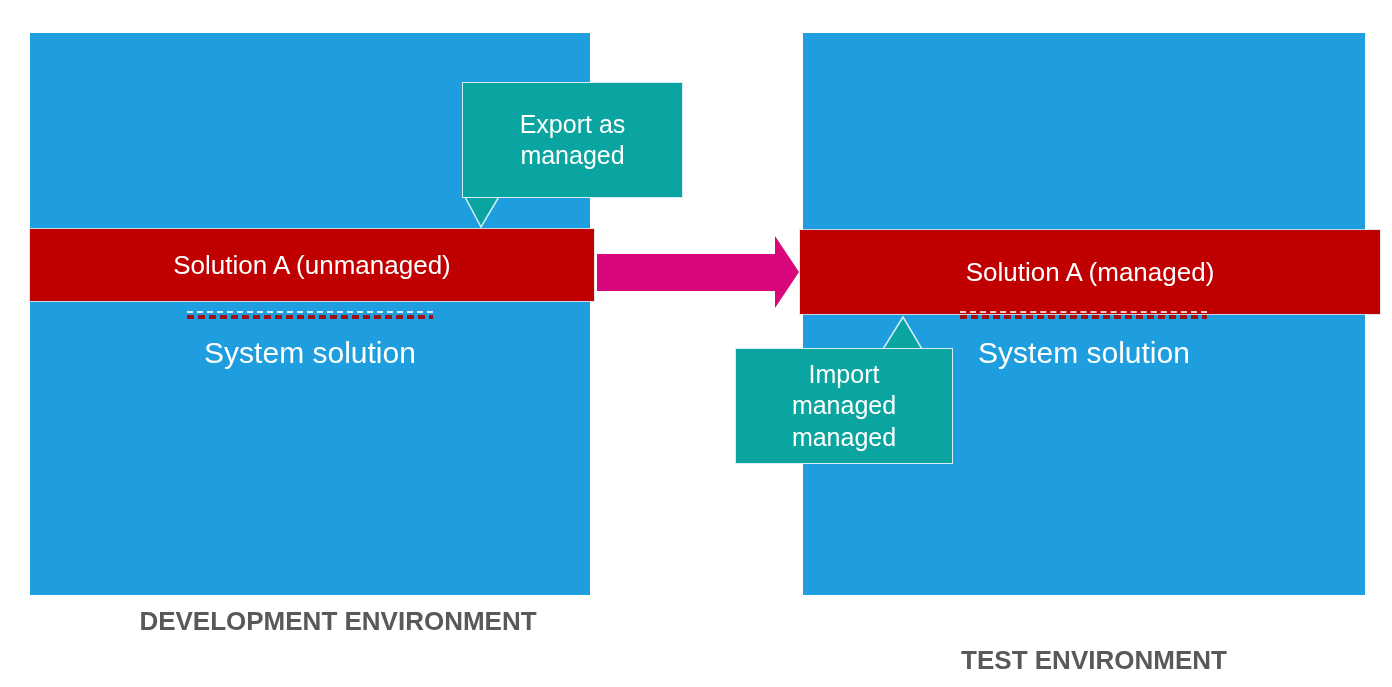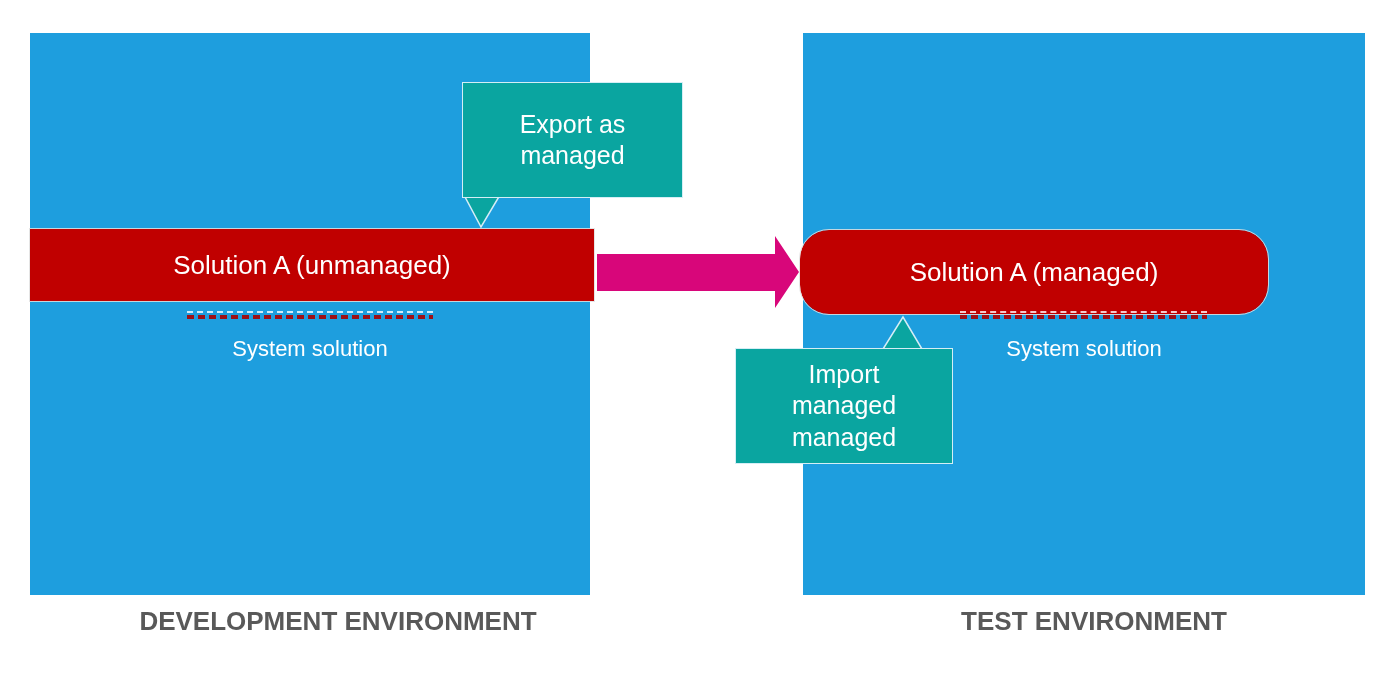--- a/index.html
+++ b/index.html
@@ -10,35 +10,35 @@
   .env-box{position:absolute;background:var(--environment-fill);}
   .env-box.dev{left:30px;top:33px;width:560px;height:562px;}
   .env-box.test{left:803px;top:33px;width:562px;height:562px;}
 
   .band{
     position:absolute;background:var(--solution-band-fill);
     outline:1px solid rgba(224,224,224,0.85);
     display:flex;align-items:center;justify-content:center;
   }
   .band.dev{left:30px;top:229px;width:564px;height:72px;}
-  .band.test{left:800px;top:230px;width:468px;height:84px;border-radius:29px;}
+  .band.test{left:800px;top:230px;width:580px;height:84px;}
   .band-label{color:var(--text-on-fill);font-size:26px;white-space:nowrap;}
 
   .dash-white{position:absolute;height:0;border-top:2px dashed rgba(255,255,255,0.8);}
   .dash-white.dev{left:187px;top:311px;width:246px;}
   .dash-white.test{left:960px;top:311px;width:247px;}
   .dash-dark{
     position:absolute;height:4px;
     background:repeating-linear-gradient(90deg,#9c1016 0 7px,transparent 7px 11px);
   }
   .dash-dark.dev{left:187px;top:315px;width:246px;}
   .dash-dark.test{left:960px;top:315px;width:247px;}
 
   .system-label{
-    position:absolute;color:var(--text-on-fill);font-size:22px;text-align:center;white-space:nowrap;
+    position:absolute;color:var(--text-on-fill);font-size:30px;text-align:center;white-space:nowrap;
   }
   .system-label.dev{left:30px;top:336px;width:560px;}
   .system-label.test{left:803px;top:336px;width:562px;}
 
   svg.overlay{position:absolute;left:0;top:0;width:1392px;height:687px;pointer-events:none;}
   .arrow-shape{fill:var(--arrow-fill);}
   .pointer-shape{fill:var(--callout-fill);stroke:rgba(224,241,250,0.95);stroke-width:1.5px;}
 
   .callout{
     position:absolute;background:var(--callout-fill);
@@ -49,21 +49,21 @@
   }
   .callout.export{left:462px;top:82px;width:219px;height:114px;}
   .callout.import{left:707px;top:348px;width:216px;height:114px;margin-left:28px;}
   .callout .line{display:block;}
 
   .caption{
     position:absolute;top:606px;width:420px;text-align:center;
     color:var(--caption-text);font-weight:bold;font-size:26px;white-space:nowrap;
   }
   .caption.dev{left:128px;}
-  .caption.test{left:884px;}
+  .caption.test{left:884px;margin-top:39px;}
 </style>
 </head>
 <body>
 
 <div class="canvas">
 
   <div class="env-box dev"></div>
   <div class="env-box test"></div>
 
   <div class="band dev">

